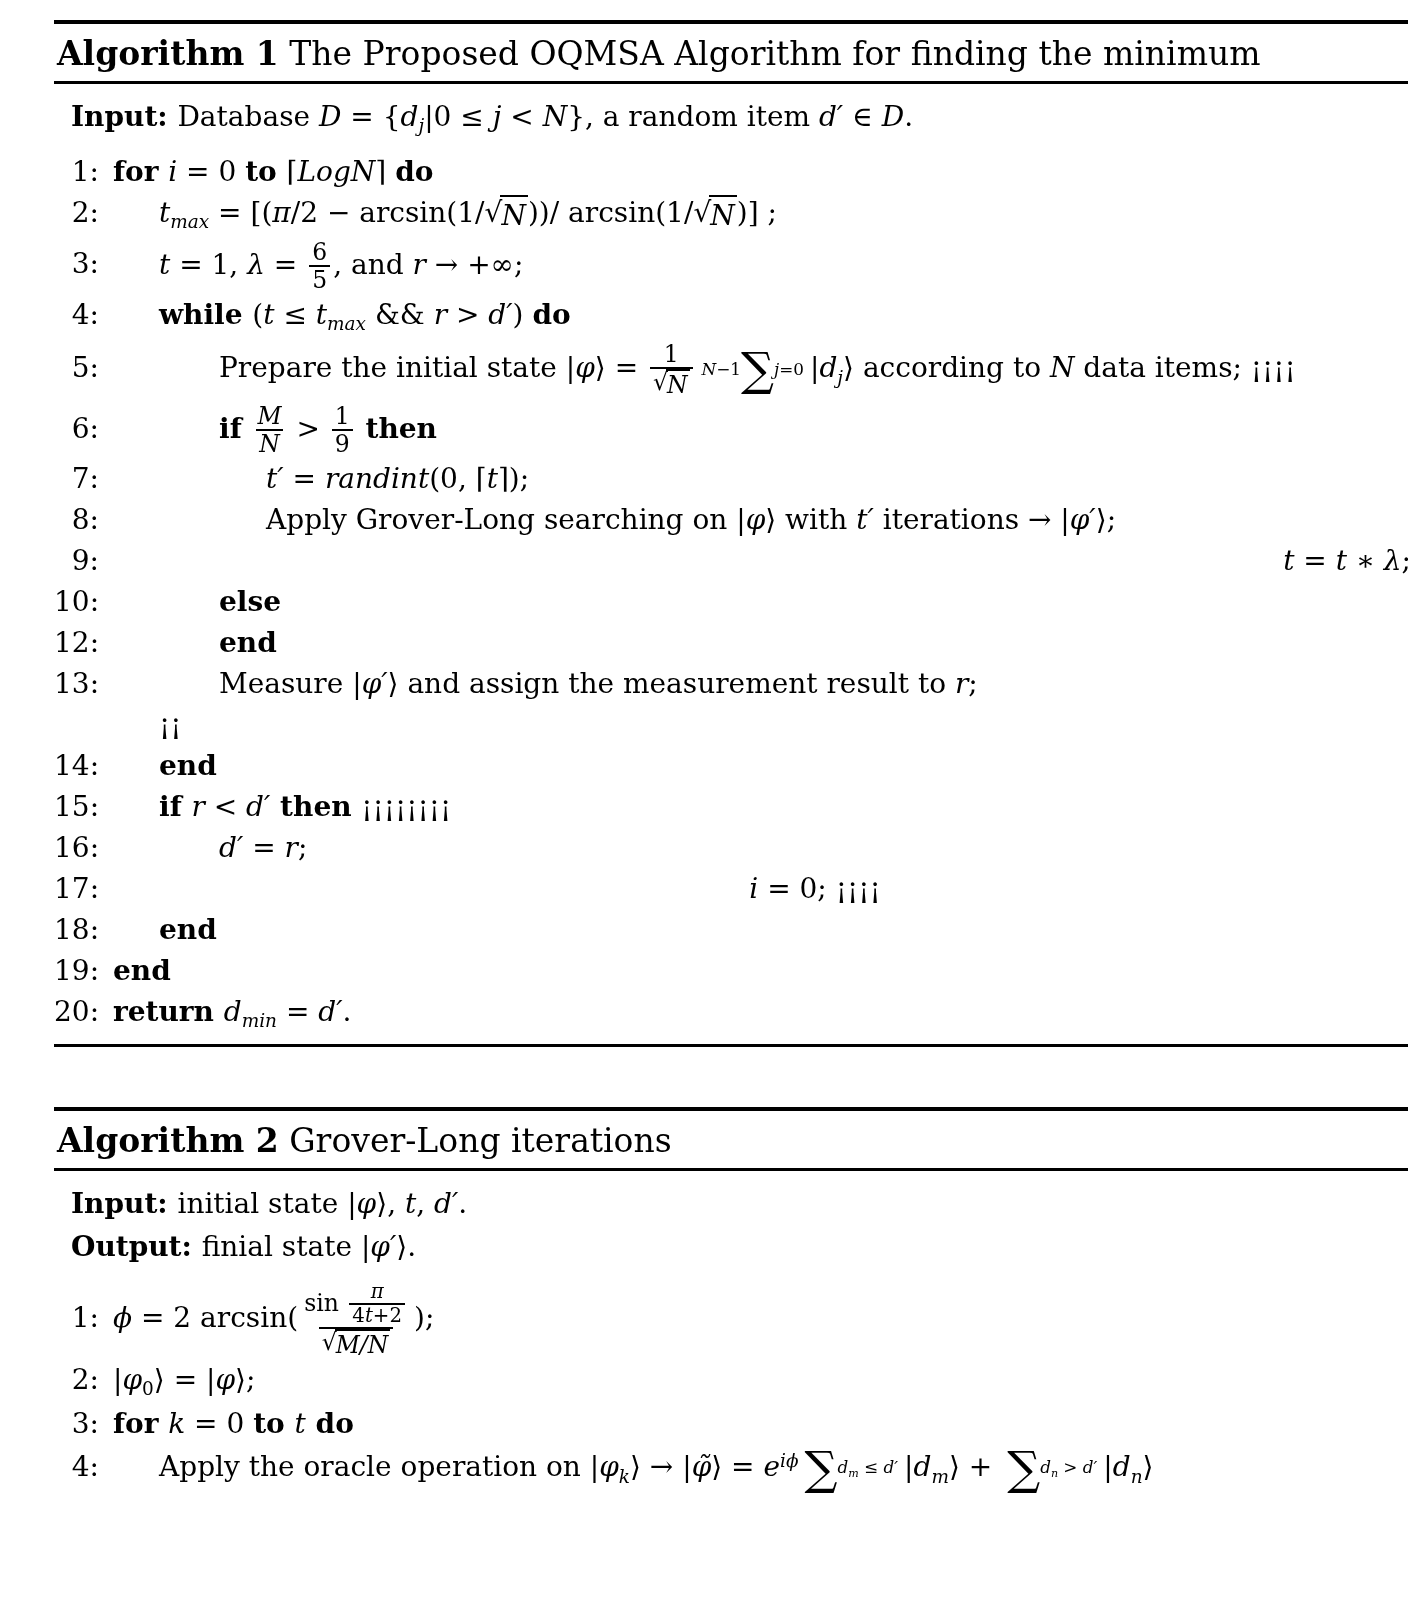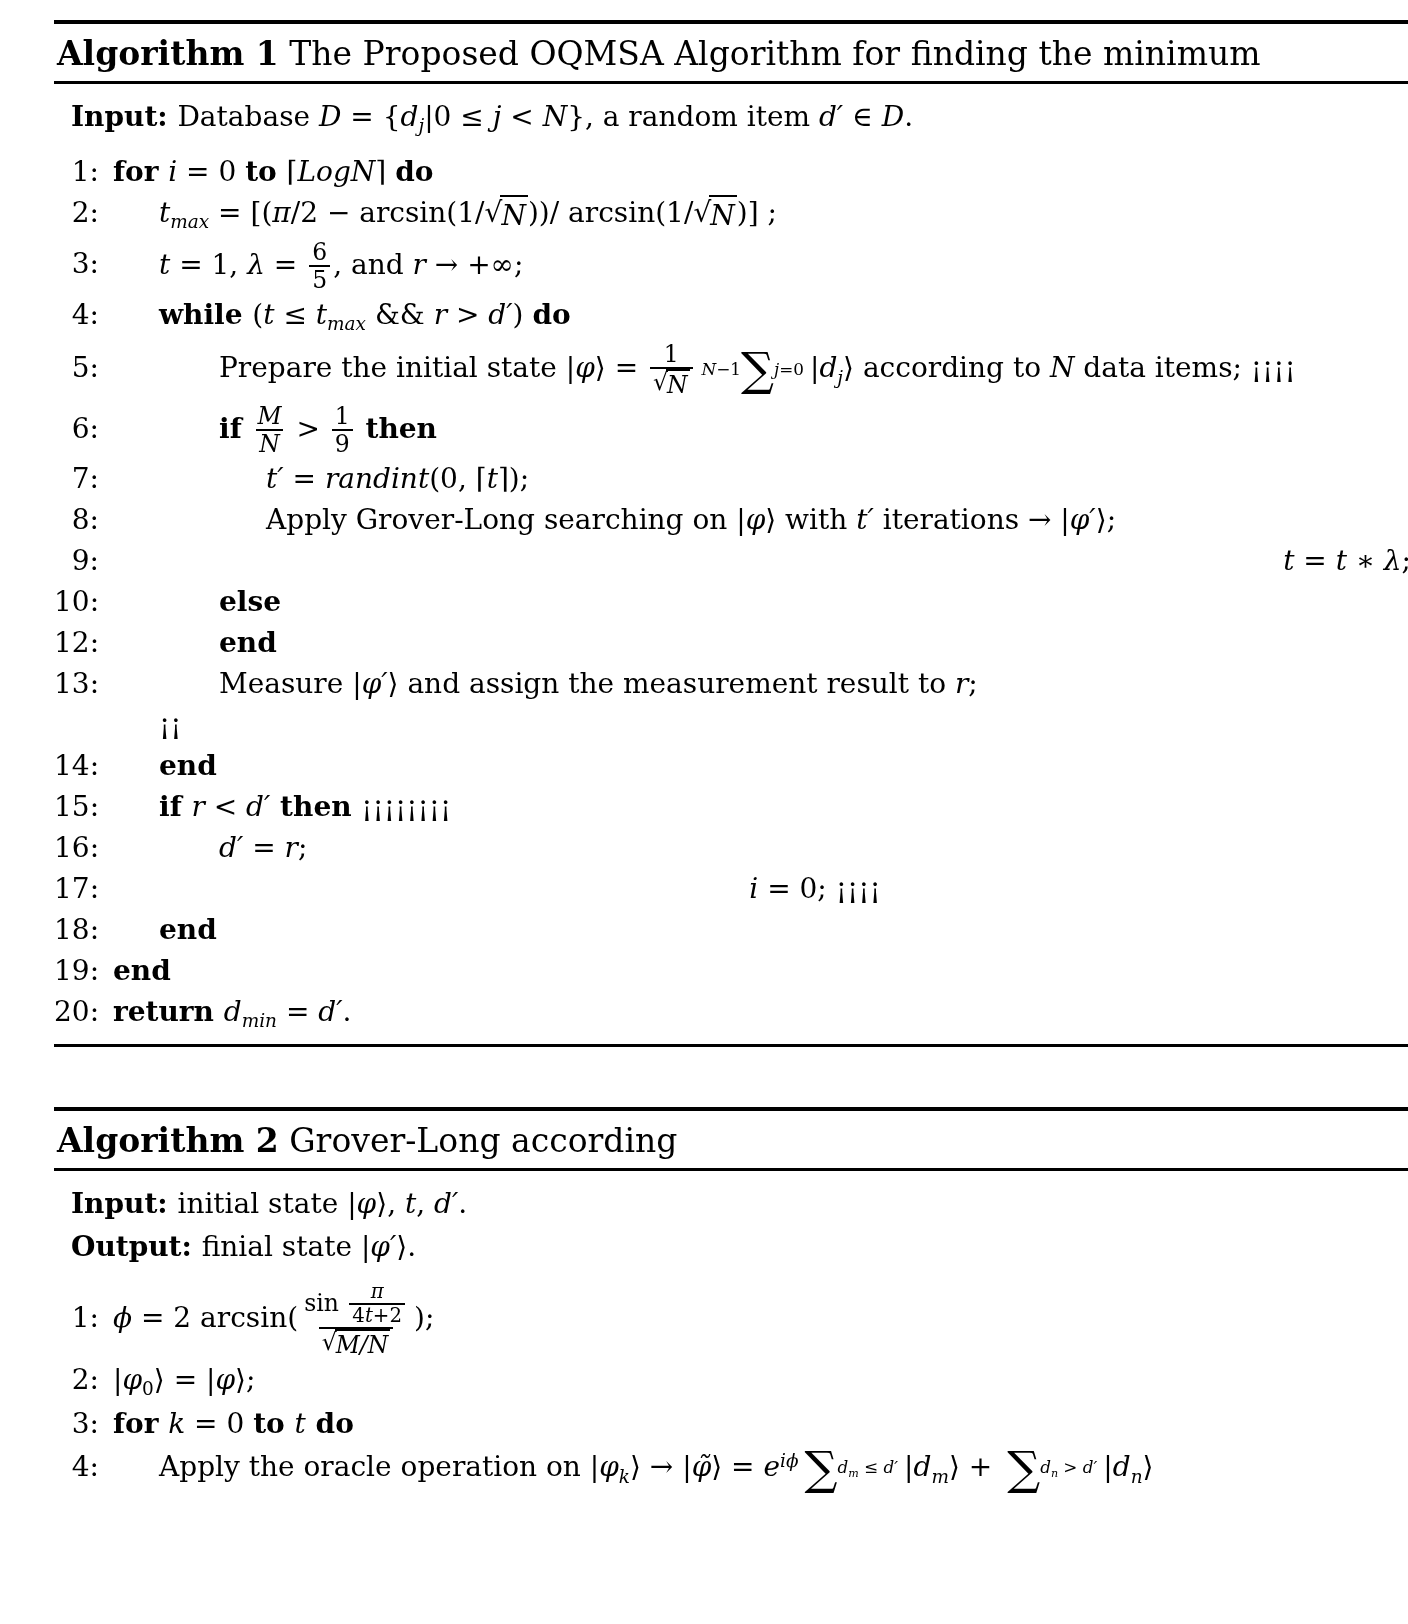--- a/index.html
+++ b/index.html
@@ -176,21 +176,21 @@
           <span class="lineno">20:</span>
           <span class="linetext" style="padding-left: 14px;"><span class="t-b">return </span><span class="t-i">d</span><span class="sub">min</span><span class="t-r"> = </span><span class="t-i">d′</span><span class="t-r">.</span></span>
         </div>
       </div>
     <div class="rule-bot"></div>
   </section>
 
   <section class="algo algo2">
     <div class="rule-top"></div>
     <div class="algo-title">
-      <span class="cap-label">Algorithm 2</span><span> Grover-Long according</span>
+      <span class="cap-label">Algorithm 2</span><span> Grover-Long iterations</span>
     </div>
     <div class="rule-mid"></div>
     <div class="algo-io">
         <div class="io-line"><span class="t-b">Input: </span><span class="t-r">initial state |</span><span class="t-i">φ</span><span class="t-r">⟩, </span><span class="t-i">t</span><span class="t-r">, </span><span class="t-i">d′</span><span class="t-r">.</span></div>
         <div class="io-line"><span class="t-b">Output: </span><span class="t-r">finial state |</span><span class="t-i">φ′</span><span class="t-r">⟩.</span></div>
       </div>
     <div class="algo-body">
         <div class="line">
           <span class="lineno">1:</span>
           <span class="linetext" style="padding-left: 14px;"><span class="t-i">ϕ</span><span class="t-r"> = 2 arcsin(</span><span class="frac">

